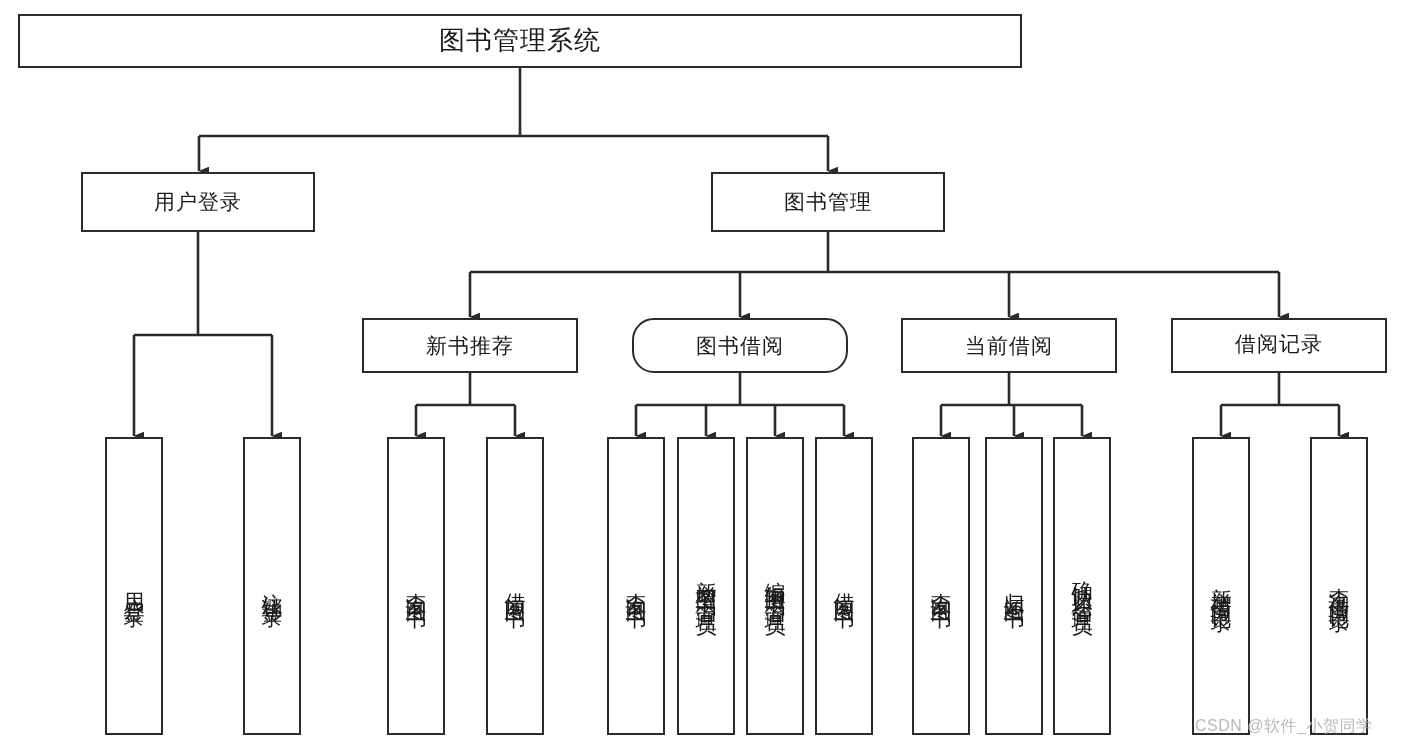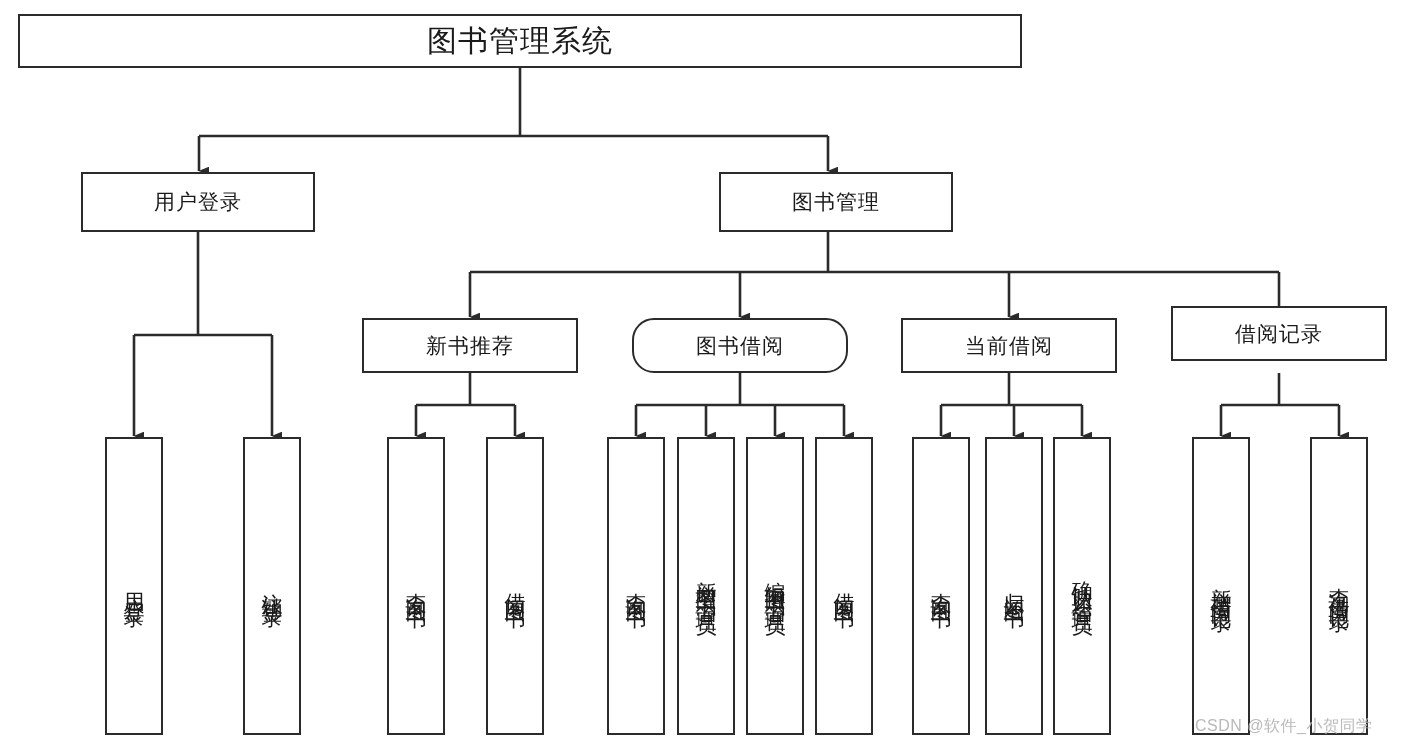--- a/index.html
+++ b/index.html
@@ -50,21 +50,21 @@
   .node.vert .node-label {
     writing-mode: vertical-rl;
     text-orientation: upright;
     font-size: 21px;
     letter-spacing: 5px;
     line-height: 1.05;
     text-align: center;
     white-space: nowrap;
   }
   .node.root .node-label {
-    font-size: 30px;
+    font-size: 26px;
   }
   .watermark {
     position: absolute;
     font-size: 16px;
     color: #b9b9b9;
     white-space: nowrap;
     letter-spacing: 0.5px;
   }
 </style>
 </head>
@@ -115,33 +115,33 @@
       </g>
   </svg>
 
   <div id="nodes-layer">
       <div class="node root horiz" style="left: 18px; top: 14px; width: 1004px; height: 54px;">
         <span class="node-label">图书管理系统</span>
       </div>
       <div class="node l2 horiz" style="left: 81px; top: 172px; width: 234px; height: 60px;">
         <span class="node-label">用户登录</span>
       </div>
-      <div class="node l2 horiz" style="left: 711px; top: 172px; width: 234px; height: 60px; margin-left: 8px;">
+      <div class="node l2 horiz" style="left: 711px; top: 172px; width: 234px; height: 60px;">
         <span class="node-label">图书管理</span>
       </div>
       <div class="node l3 horiz" style="left: 362px; top: 318px; width: 216px; height: 55px; justify-content: center;">
         <span class="node-label">新书推荐</span>
       </div>
       <div class="node l3 horiz" style="left: 632px; top: 318px; width: 216px; height: 55px; border-radius: 22px;">
         <span class="node-label">图书借阅</span>
       </div>
       <div class="node l3 horiz" style="left: 901px; top: 318px; width: 216px; height: 55px; justify-content: center;">
         <span class="node-label">当前借阅</span>
       </div>
-      <div class="node l3 horiz" style="left: 1171px; top: 306px; width: 216px; height: 55px;">
+      <div class="node l3 horiz" style="left: 1171px; top: 318px; width: 216px; height: 55px; font-family: Liberation Mono, monospace;">
         <span class="node-label">借阅记录</span>
       </div>
       <div class="node leaf vert" style="left: 105px; top: 437px; width: 58px; height: 298px;">
         <span class="node-label">用户登录</span>
       </div>
       <div class="node leaf vert" style="left: 243px; top: 437px; width: 58px; height: 298px;">
         <span class="node-label">注销登录</span>
       </div>
       <div class="node leaf vert" style="left: 387px; top: 437px; width: 58px; height: 298px;">
         <span class="node-label">查询图书</span>

